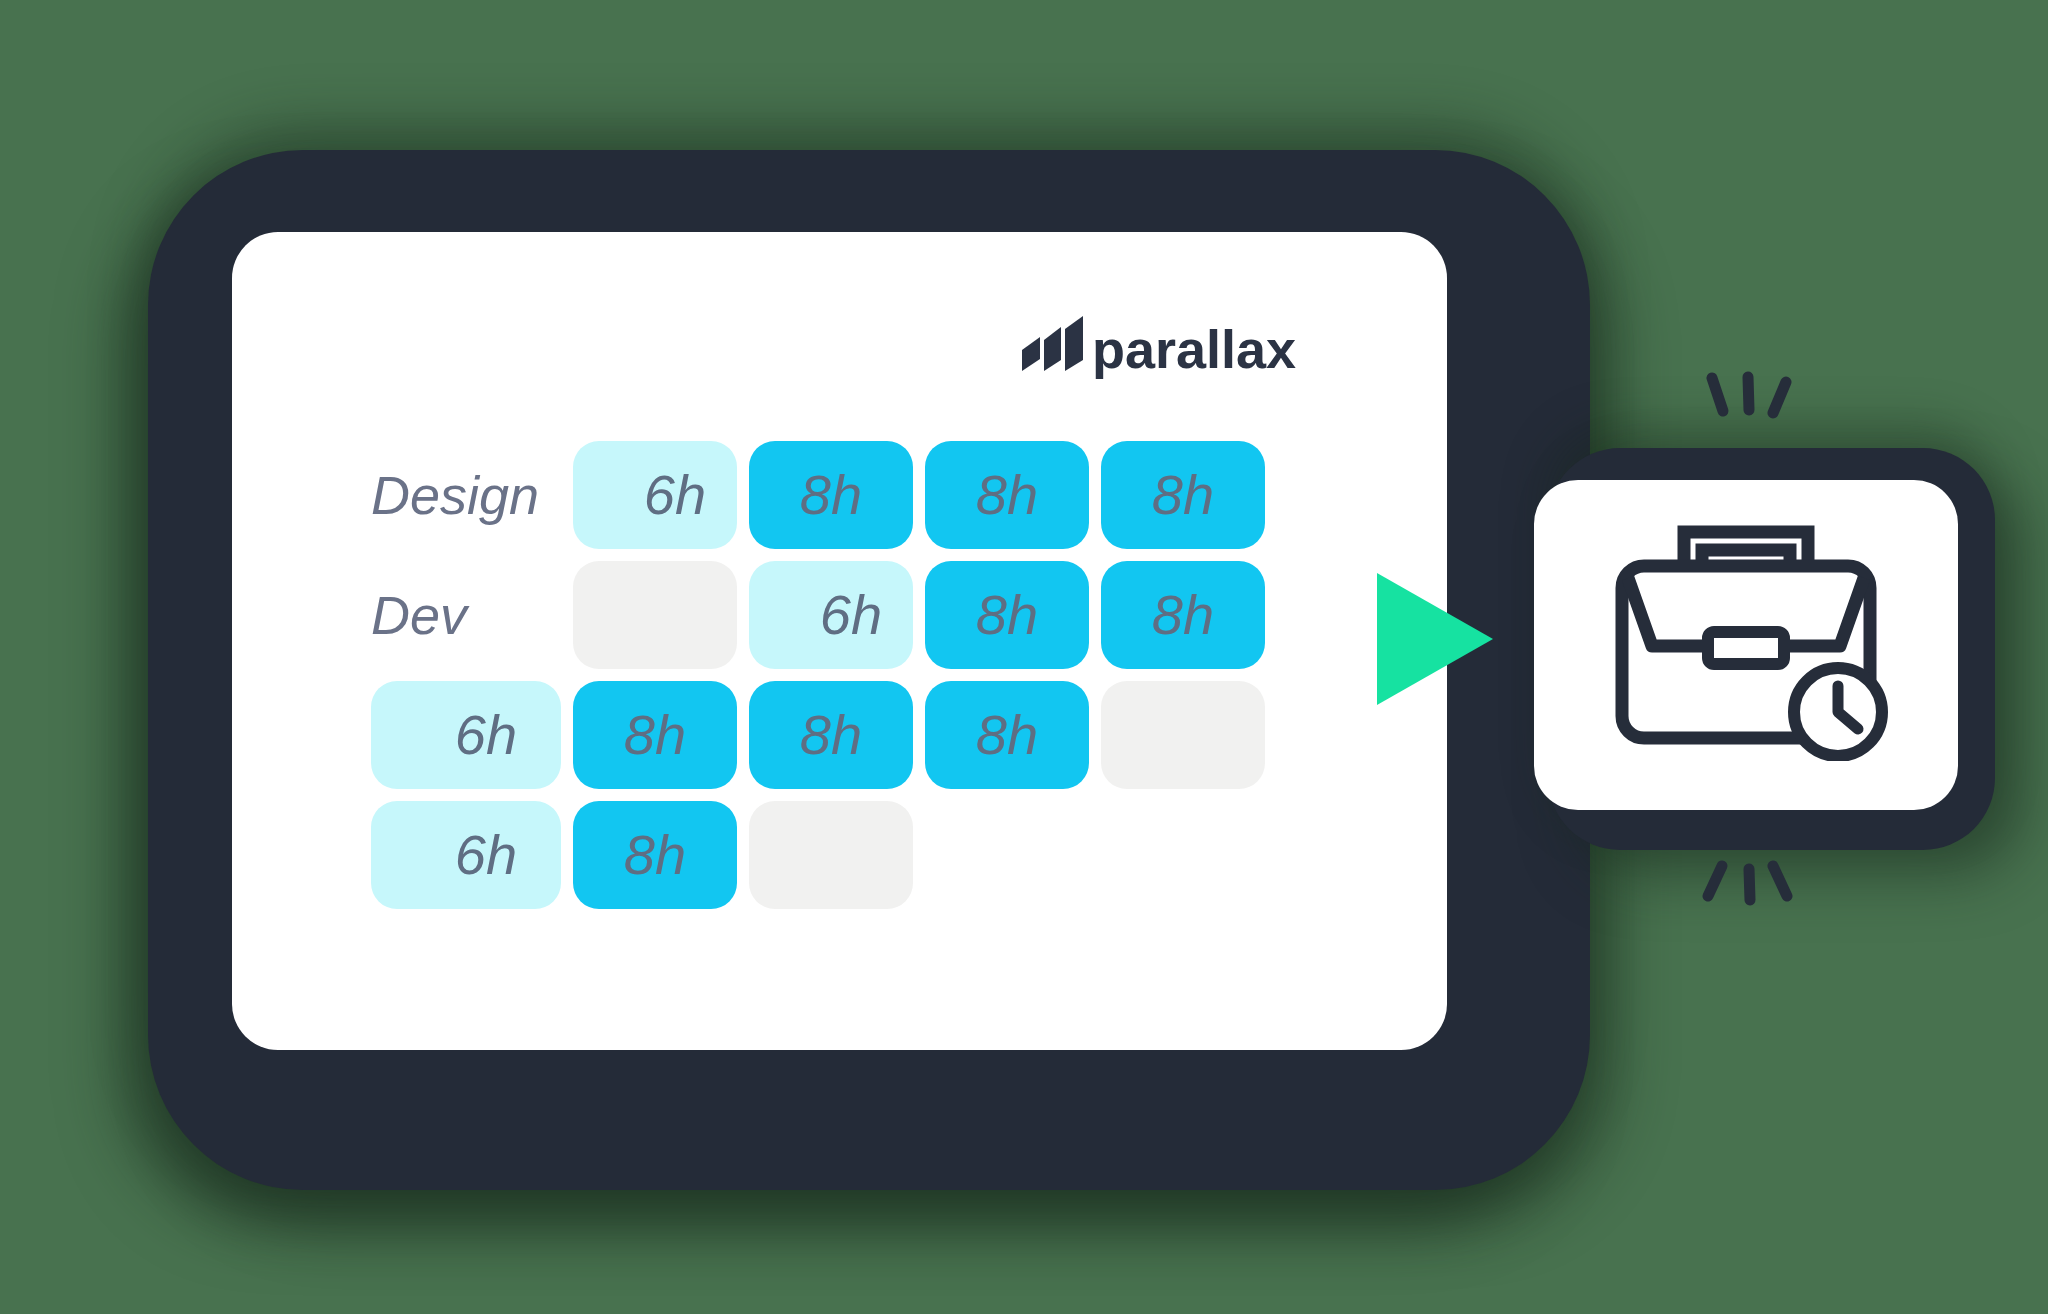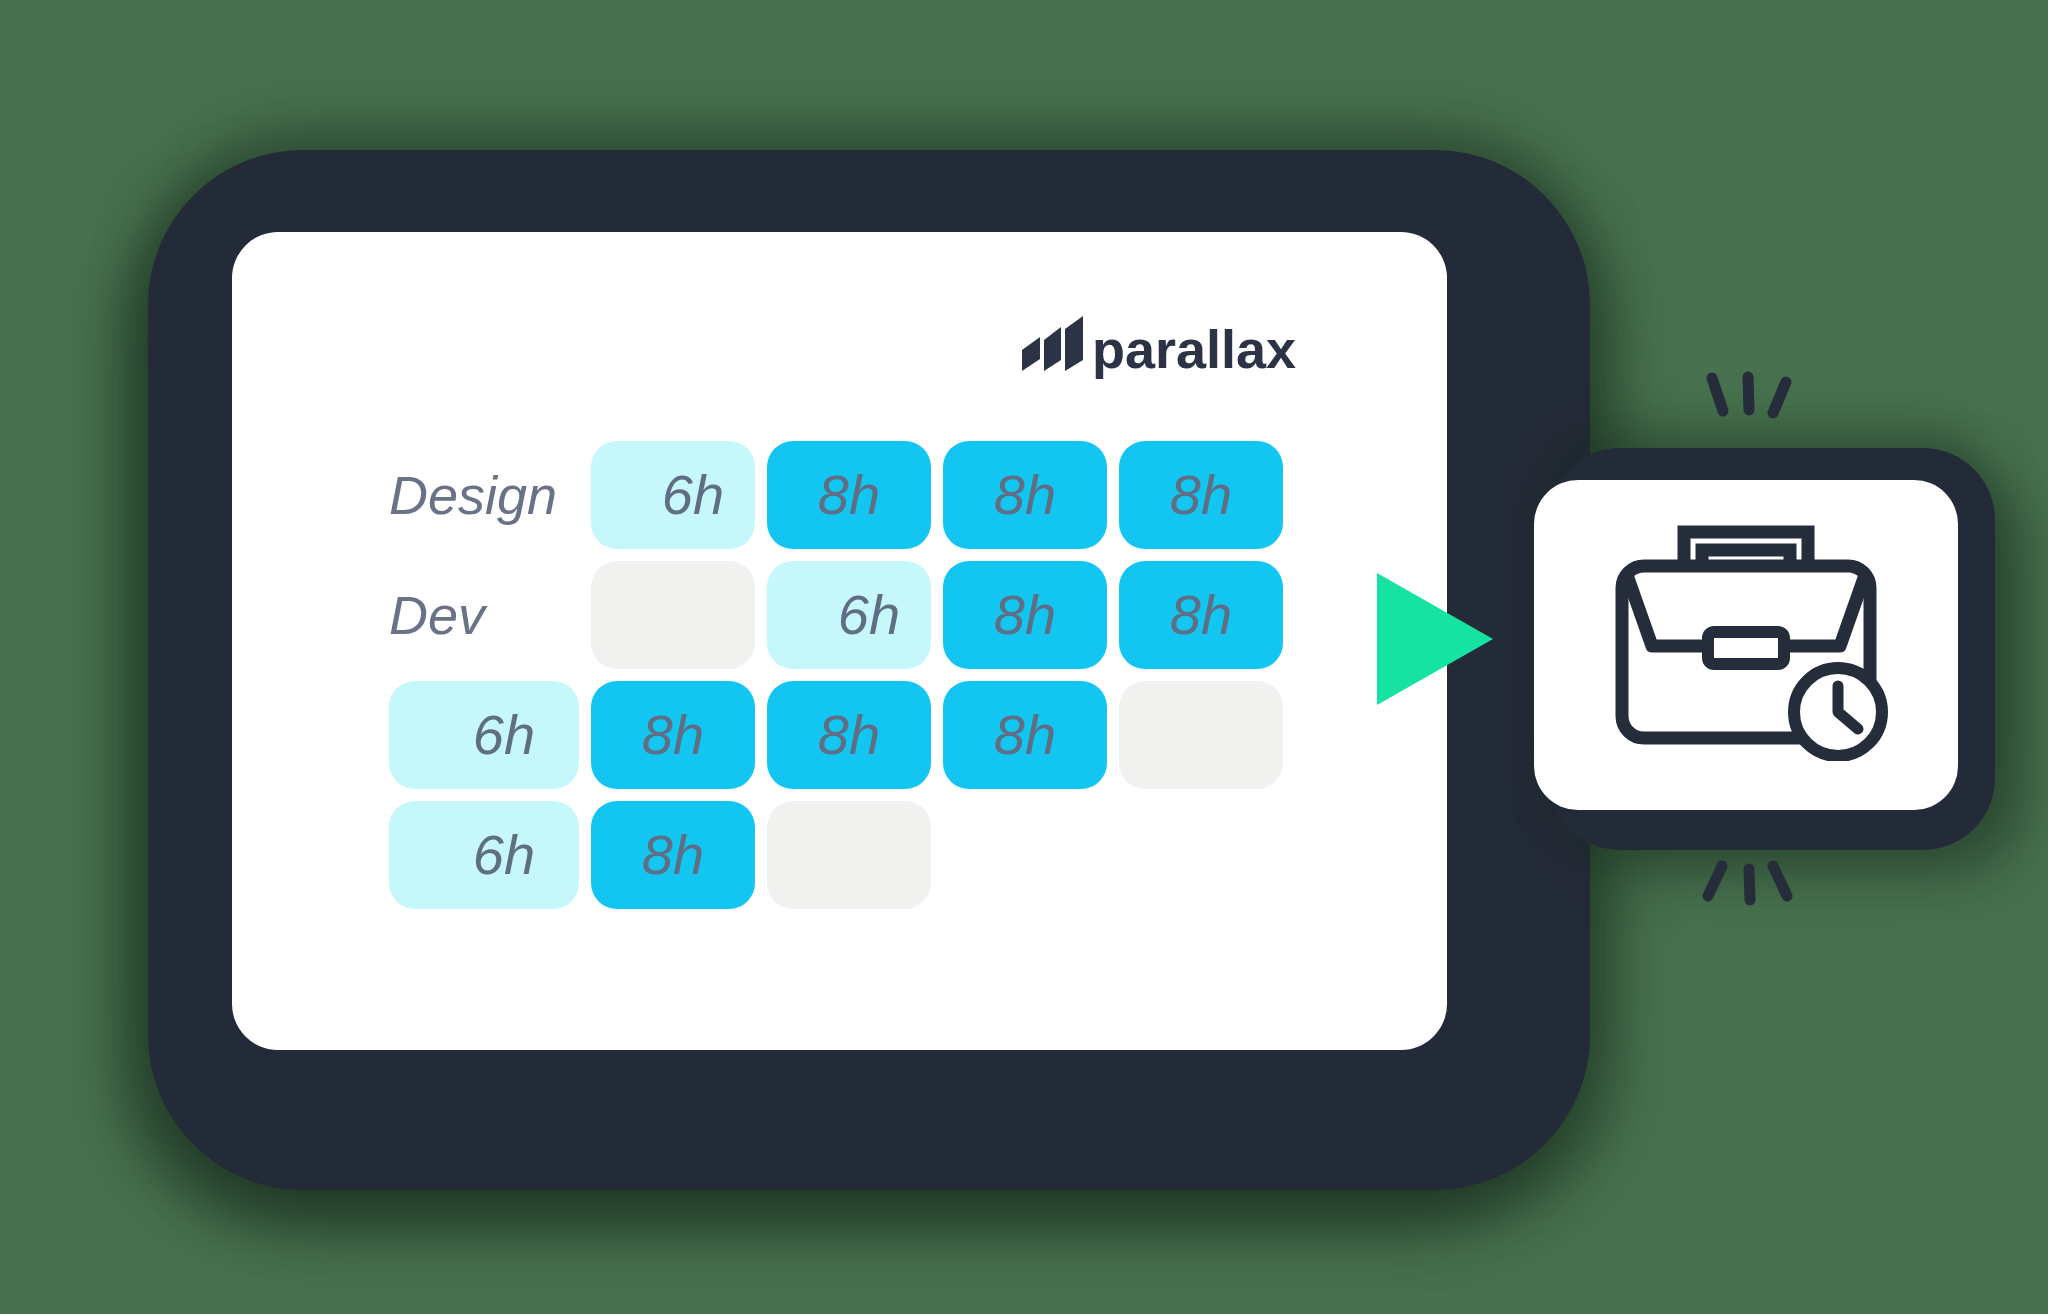--- a/index.html
+++ b/index.html
@@ -43,21 +43,21 @@
   .brand{
     position:absolute;left:790px;top:84px;display:flex;align-items:flex-end;gap:6px;
   }
   .brand svg{display:block;}
   .brand-name{
     font-size:54px;font-weight:700;color:var(--brand-navy,#2B3344);
     letter-spacing:0;line-height:.88;
   }
 
   .grid{
-    position:absolute;left:157px;top:209px;
+    position:absolute;left:139px;top:209px;
     display:grid;
     grid-template-columns:190px 164px 164px 164px 164px;
     grid-auto-rows:108px;
     column-gap:19px;row-gap:23px;gap:12px;
   }
   .row-label{
     display:flex;align-items:center;
     font-size:54px;font-style:italic;color:var(--label-text,#6A7288);
     line-height:1;
   }

